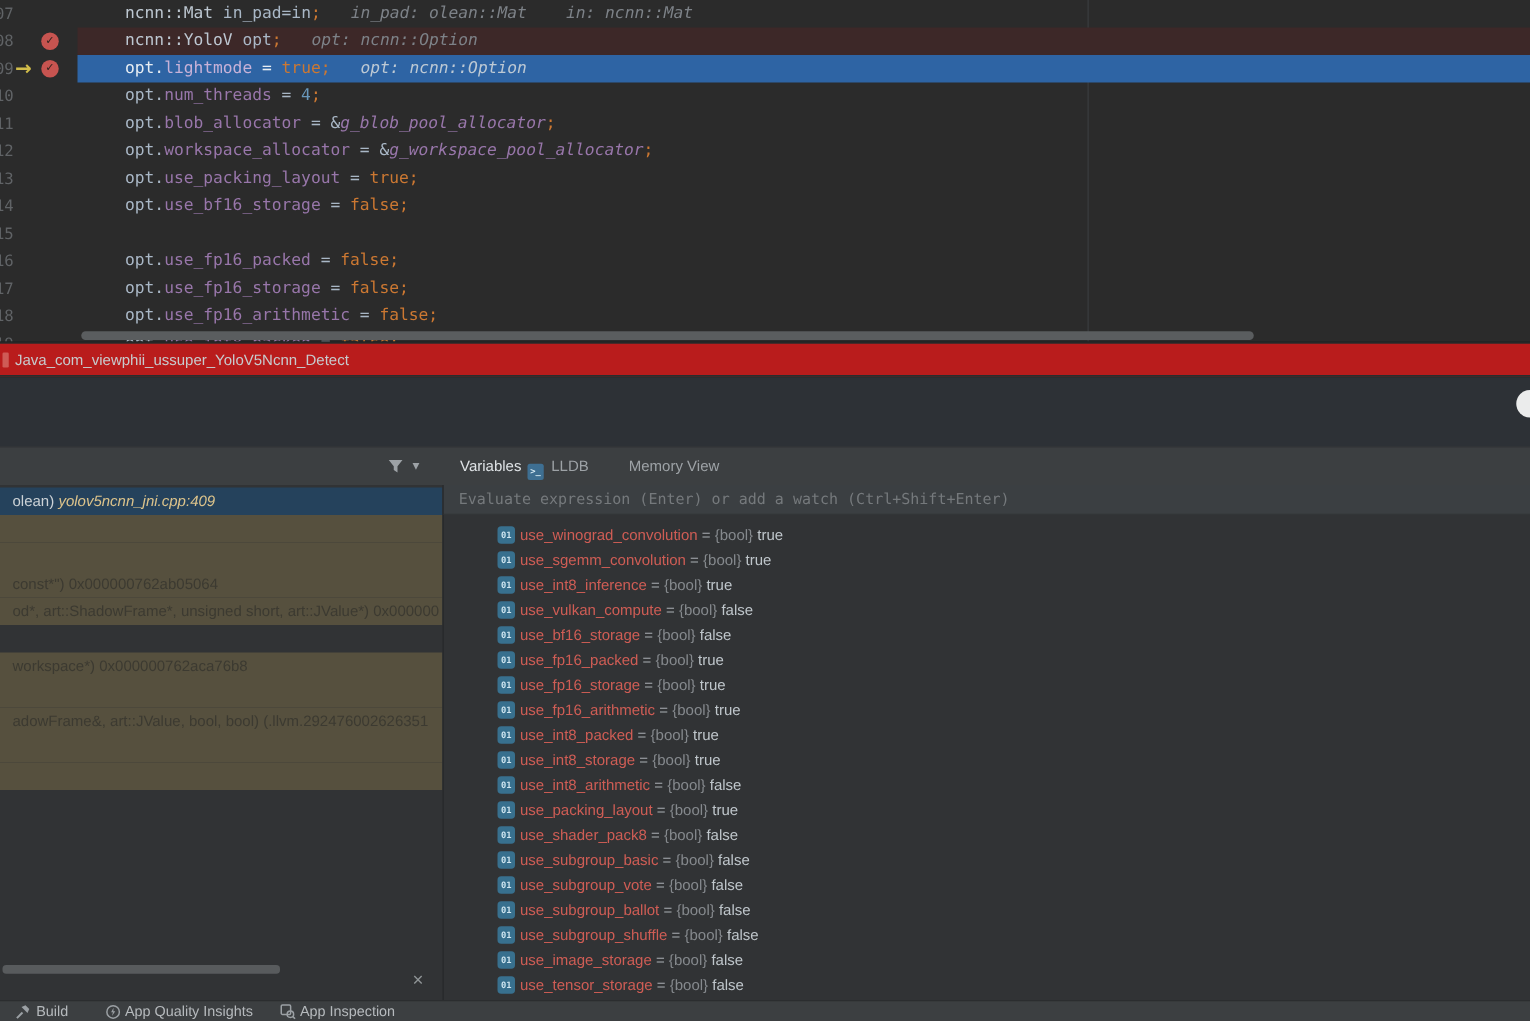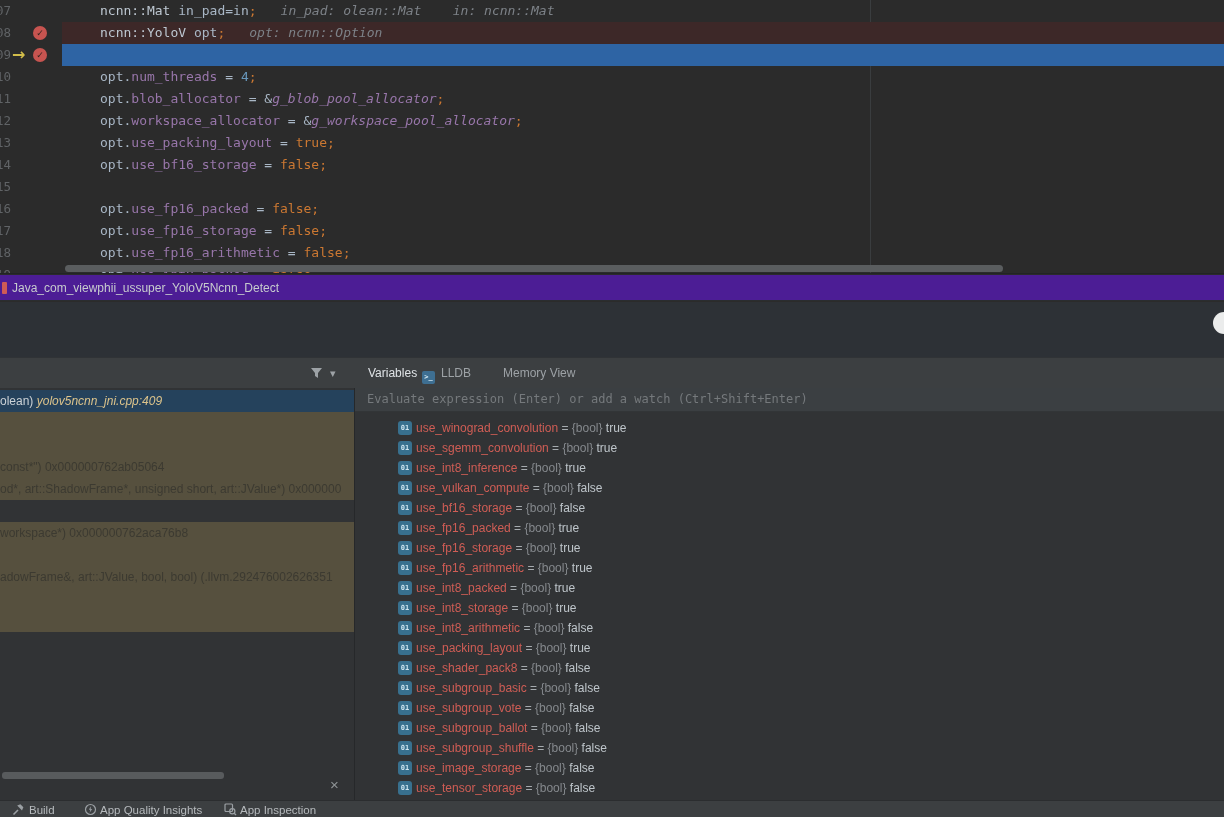--- a/index.html
+++ b/index.html
@@ -24,21 +24,21 @@
   .tok-pl { color:#a9b7c6; } .tok-ty { color:#bdc7d1; }
   .tok-fld { color:#9876aa; } .tok-glb { color:#9876aa; font-style:italic; }
   .tok-kw { color:#cc7832; } .tok-num { color:#6897bb; } .tok-sem { color:#cc7832; }
   .hint { color:#7d8288; font-style:italic; margin-left:24px; }
   .line.exec .hint { color:#bdc9d4; }
   .line.exec .tok-pl { color:#e6edf3; }
   .line.exec .tok-fld { color:#c7b2d8; }
   .hscroll { position:absolute; left:65px; top:265px; width:938px; height:7px; background:#5a5d5f; border-radius:4px; }
 
   
-  #tab-row { position:absolute; left:0; top:275px; width:100%; height:26px; background:#4c1d95; border-bottom:1px solid #2a2d2f; }
+  #tab-row { position:absolute; left:0; top:275px; width:100%; height:26px; background:#b91c1c; border-bottom:1px solid #2a2d2f; }
   .tab-icon { position:absolute; left:2px; top:7px; width:5px; height:12px; background:#cf5b56; border-radius:1px; }
   .tab-label { position:absolute; left:12px; top:0; line-height:26px; font-size:12px; color:#c7cbce; }
 
   
   #band { position:absolute; left:0; top:302px; width:100%; height:55px; background:#2d3136; }
   #float-circle { position:absolute; top:312px; right:-11px; width:22px; height:22px; border-radius:50%; background:#ebecec; z-index:6; }
 
   
   #dbg-header { position:absolute; left:0; top:357px; width:100%; height:31px; background:#3c3f41; border-top:1px solid #303336; }
   .funnel { position:absolute; left:310px; top:9px; }
@@ -49,21 +49,21 @@
   .lldb-badge { display:inline-block; width:13px; height:13px; border-radius:2px; background:#3e6f92;
                 color:#d9ecf5; font:bold 7px/13px "DejaVu Sans Mono", monospace; text-align:center;
                 vertical-align:-2px; margin-right:6px; }
 
   
   #dbg-body { position:absolute; left:0; top:388px; width:100%; height:412px; background:#313335; overflow:hidden; }
   .divider { position:absolute; left:354px; top:0; width:1px; height:100%; background:#26282a; }
 
   #frames-panel { position:absolute; left:0; top:0; width:354px; height:412px; overflow:hidden; }
   .frame-row { position:absolute; left:0; width:354px; height:22px; line-height:22px; font-size:12px;
-               white-space:pre; overflow:hidden; padding-left:0; }
+               white-space:pre; overflow:hidden; padding-left:10px; }
   .frame-row.selected { top:2px; background:#25425c; color:#ccd2d6; }
   .frame-row.selected .loc { color:#dcc38b; font-style:italic; }
   .frame-row.lib { background:#56503e; color:#3c3a31; }
   .lscroll { position:absolute; left:2px; top:384px; width:222px; height:7px; background:#585b5d; border-radius:3px; }
   .close-x { position:absolute; left:330px; top:389px; font-size:15px; color:#8f9496; line-height:16px; }
 
   #vars-panel { position:absolute; left:355px; top:0; right:0; height:412px; }
   .eval-bar { position:absolute; left:0; top:0; width:100%; height:24px; background:#3b3f42; border-bottom:1px solid #323537;
               color:#75797c; font:12px/23px "DejaVu Sans Mono", monospace; padding-left:12px; white-space:pre;
               overflow:hidden; }
@@ -103,20 +103,21 @@
           <div class="bp-icon">✓</div>
           <div class="code"><span class="tok-ty">ncnn::YoloV</span><span class="tok-pl"> opt</span><span class="tok-sem">;</span><span class="hint">opt: ncnn::Option</span></div>
         </div>
         <div class="line exec" style="top: 44px;">
           <div class="hl"></div>
           <div class="lnum-clip">
             <span class="lnum">409</span>
           </div>
           <div class="bp-icon">✓</div>
           <div class="arrow-icon">→</div>
+          <div class="code"><span class="tok-pl">opt.</span><span class="tok-fld">lightmode</span><span class="tok-pl"> = </span><span class="tok-kw">true</span><span class="tok-sem">;</span><span class="hint">opt: ncnn::Option</span></div>
         </div>
         <div class="line normal" style="top: 66px;">
           <div class="hl"></div>
           <div class="lnum-clip">
             <span class="lnum">410</span>
           </div>
           <div class="code"><span class="tok-pl">opt.</span><span class="tok-fld">num_threads</span><span class="tok-pl"> = </span><span class="tok-num">4</span><span class="tok-sem">;</span></div>
         </div>
         <div class="line normal" style="top: 88px;">
           <div class="hl"></div>

